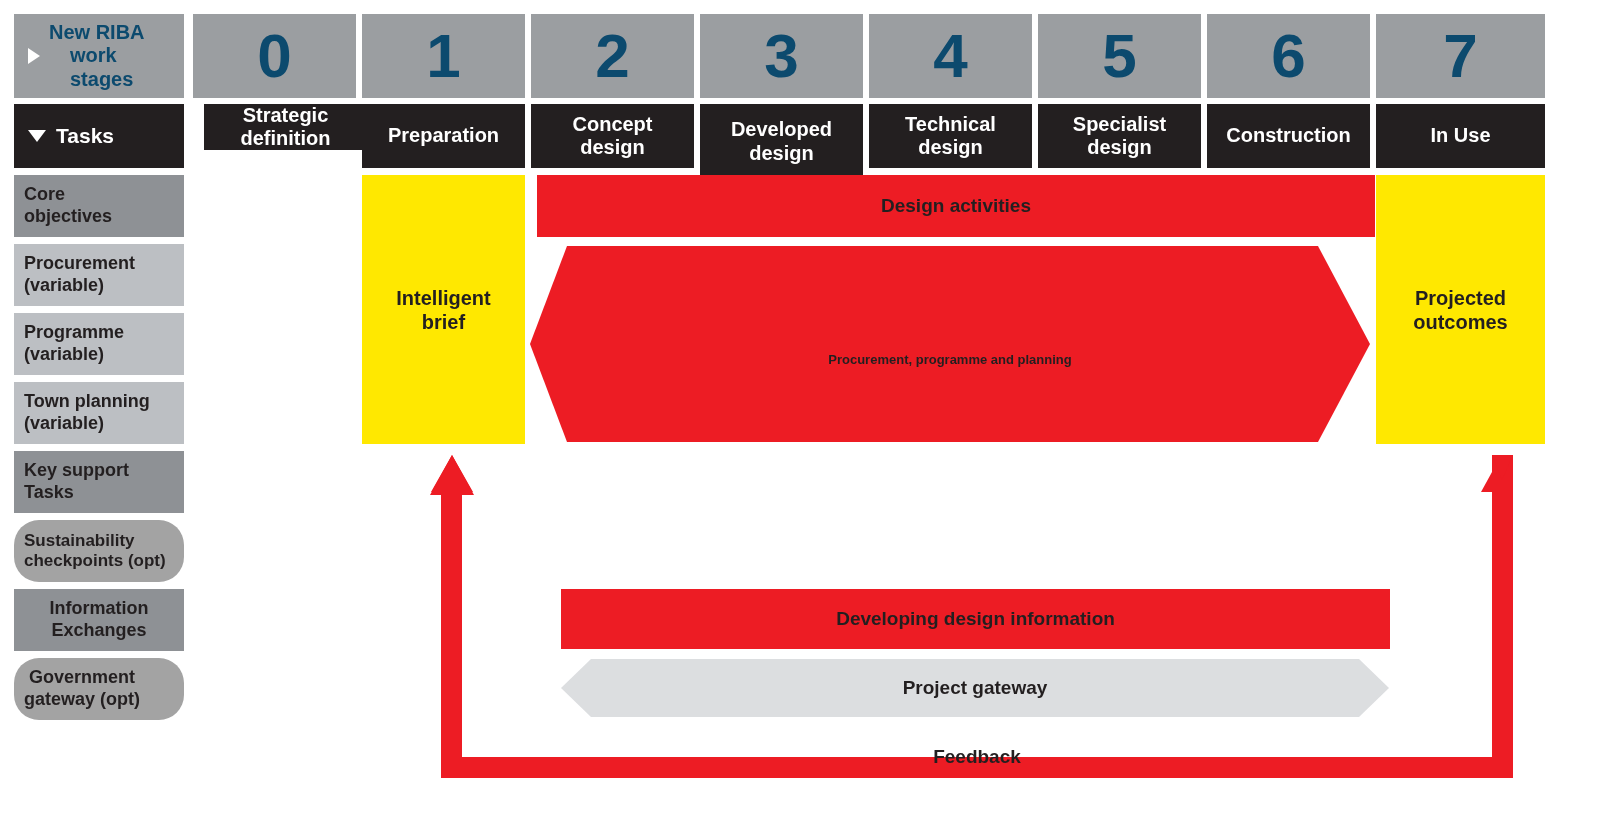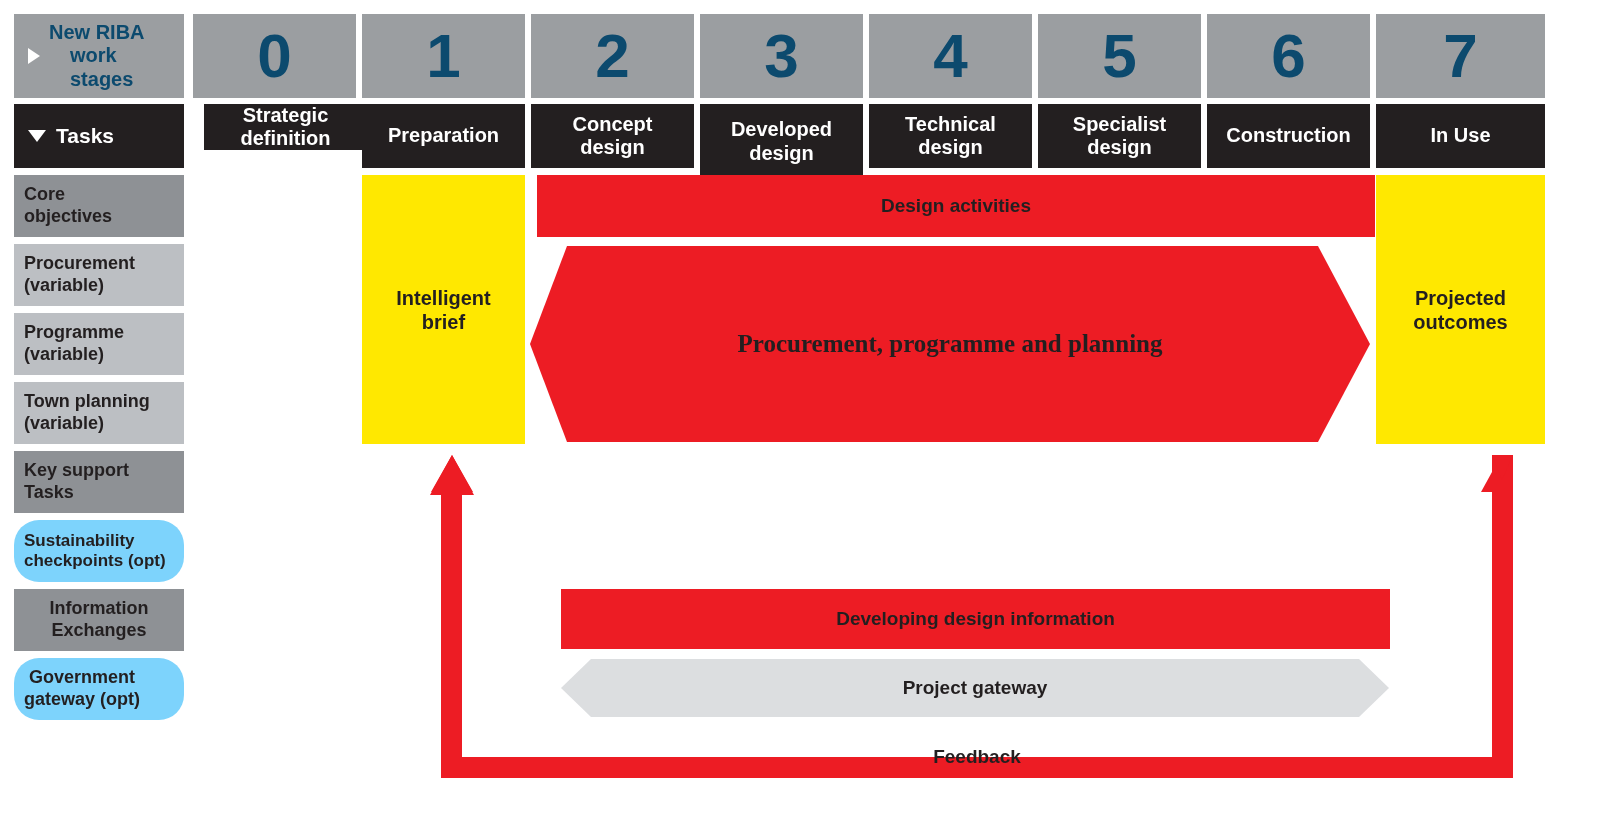--- a/index.html
+++ b/index.html
@@ -29,21 +29,21 @@
             border-top:12px solid #ffffff;border-left:9px solid transparent;
             border-right:9px solid transparent;vertical-align:middle;}
 
   
   .task-cell{position:absolute;left:14px;width:170px;box-sizing:border-box;
              display:flex;align-items:center;padding:0 0 0 10px;
              font-size:18px;font-weight:bold;color:#231f20;line-height:1.2;}
   .task-cell.ctr{justify-content:center;padding-left:0;text-align:center;}
   .t-dark{background:#8e9195;}
   .t-mid{background:#bcbfc3;}
-  .t-light{background:#7dd3fc;border-radius:25px;}
+  .t-light{background:#a3a3a3;border-radius:25px;}
 
   
   .blk{position:absolute;box-sizing:border-box;display:flex;
        align-items:center;justify-content:center;text-align:center;
        font-weight:bold;color:#231f20;}
   .yellow{background:#ffe800;font-size:20px;line-height:1.2;}
   .redbar{background:#ed1c24;font-size:19px;}
   .lbl-on-shape{position:absolute;display:flex;align-items:center;
                 justify-content:center;font-weight:bold;color:#231f20;
                 pointer-events:none;}
@@ -210,21 +210,21 @@
        <span>brief</span></div>
     </div>
 
   <div class="blk redbar" style="left:537px;top:175px;width:838px;height:62px;">
        <span>Design activities</span>
     </div>
 
   <svg width="840" height="196" viewBox="0 0 840 196" style="left:530px;top:246px;">
     <polygon points="37,0 788,0 840,98 788,196 37,196 0,98" fill="#ed1c24"></polygon>
   </svg>
-  <div class="lbl-on-shape" style="left:530px;top:246px;width:840px;height:196px;font-size:25px;font-family:Liberation Serif, serif;">Procurement, programme and planning</div>
+  <div class="lbl-on-shape" style="left:530px;top:261px;width:840px;height:196px;font-size:13px;">Procurement, programme and planning</div>
 
   <div class="blk redbar" style="left:561px;top:589px;width:829px;height:60px;">
        <span>Developing design information</span>
     </div>
 
   <svg width="828" height="58" viewBox="0 0 828 58" style="left:561px;top:659px;">
     <polygon points="30,0 798,0 828,29 798,58 30,58 0,29" fill="#dcdee0"></polygon>
   </svg>
   <div class="lbl-on-shape" style="left:561px;top:659px;width:828px;height:58px;font-size:19px;">Project gateway</div>
 

